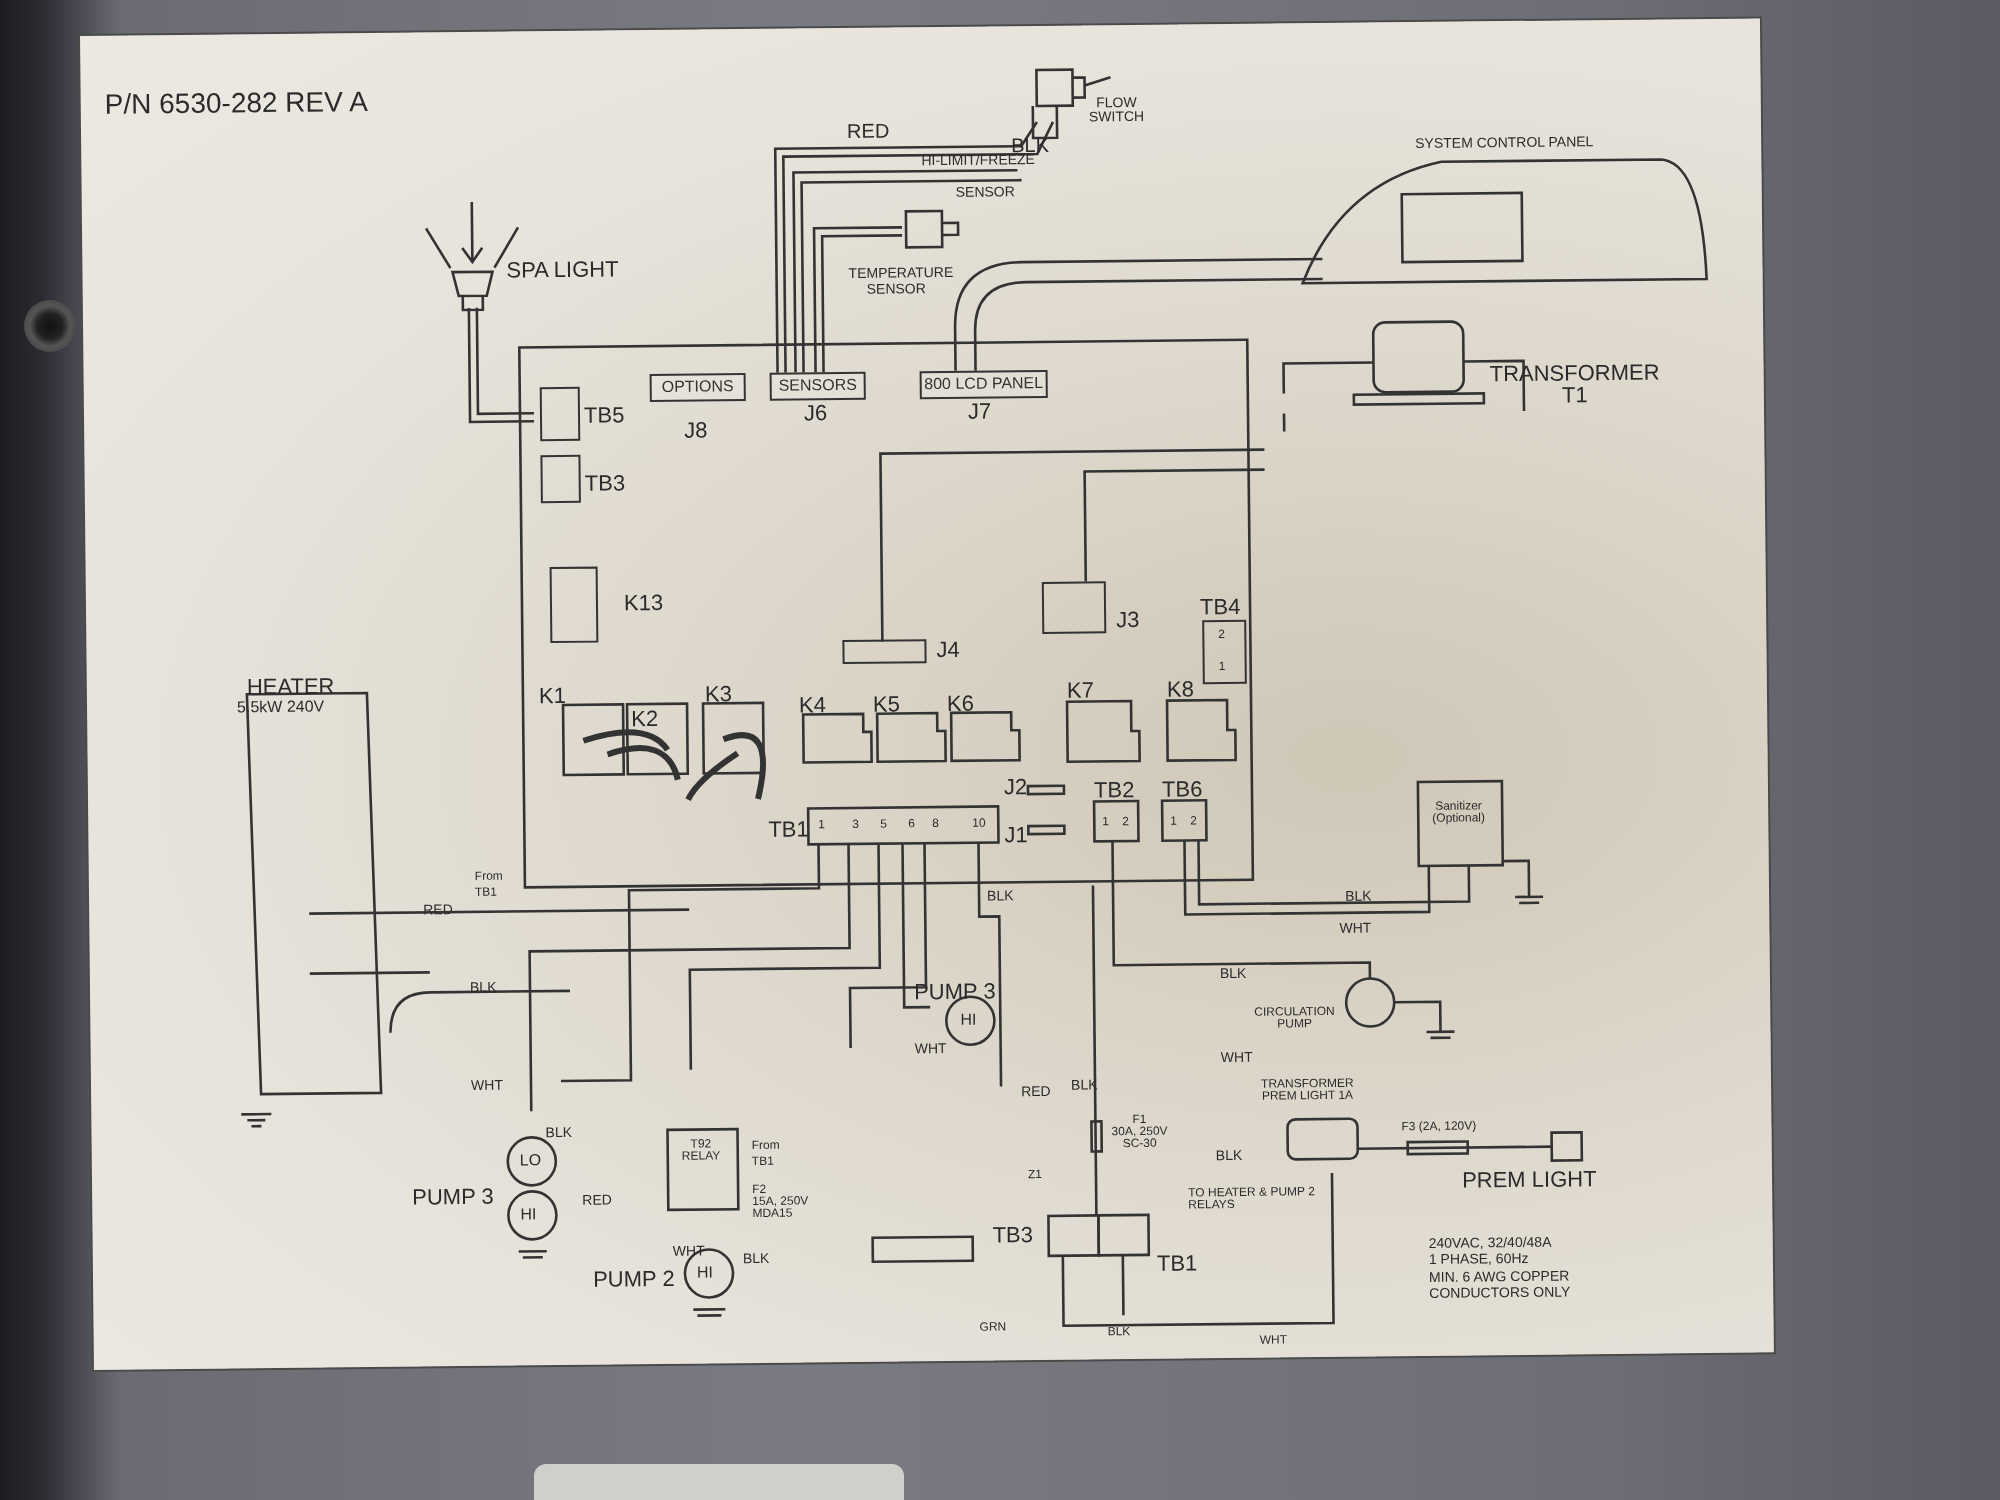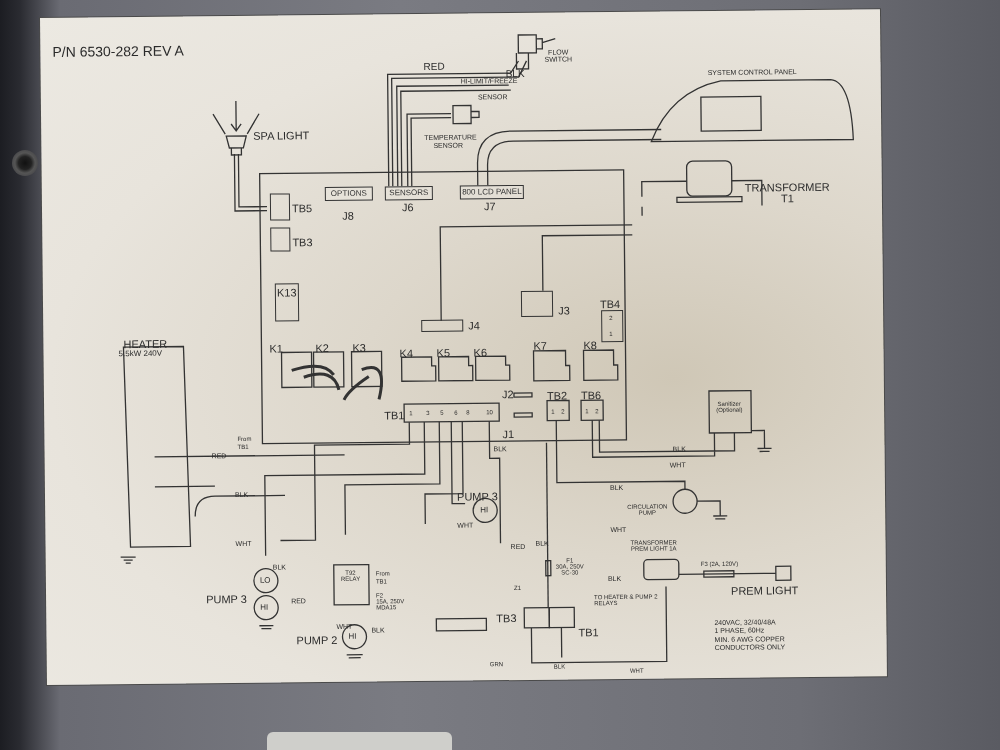--- a/index.html
+++ b/index.html
@@ -154,54 +154,54 @@
   <div class="conn" style="left:343px;top:172px;width:46px;height:12px;">SENSORS</div>
   <div class="lbl t9" style="left:360px;top:188px;">J6</div>
   <div class="conn" style="left:418px;top:172px;width:62px;height:12px;">800 LCD PANEL</div>
   <div class="lbl t9" style="left:442px;top:188px;">J7</div>
 
   <div class="box" style="left:228px;top:178px;width:18px;height:25px;"></div>
   <div class="lbl t9" style="left:250px;top:188px;">TB5</div>
   <div class="box" style="left:228px;top:212px;width:18px;height:22px;"></div>
   <div class="lbl t9" style="left:250px;top:222px;">TB3</div>
   <div class="box" style="left:232px;top:268px;width:22px;height:36px;"></div>
-  <div class="lbl t9" style="left:234px;top:272px;">K13</div>
+  <div class="lbl t9" style="left:234px;top:282px;padding-left:35px;">K13</div>
 
   <div class="box" style="left:378px;top:306px;width:40px;height:10px;"></div>
   <div class="lbl t9" style="left:425px;top:307px;">J4</div>
   <div class="box" style="left:478px;top:278px;width:30px;height:24px;"></div>
   <div class="lbl t9" style="left:515px;top:293px;">J3</div>
   <div class="lbl t9" style="left:557px;top:287px;">TB4</div>
   <div class="box" style="left:558px;top:298px;width:20px;height:30px;">
     <div class="lbl t6" style="left:7px;top:4px;">2</div>
     <div class="lbl t6" style="left:7px;top:20px;">1</div>
   </div>
 
   <div class="lbl t9" style="left:80px;top:322px;">HEATER</div>
   <div class="lbl t8" style="left:75px;top:333px;">5.5kW 240V</div>
 
   <div class="lbl t9" style="left:226px;top:328px;">K1</div>
-  <div class="lbl t9" style="left:272px;top:328px;">K2</div>
+  <div class="lbl t9" style="left:272px;top:340px;">K2</div>
   <div class="lbl t9" style="left:309px;top:328px;">K3</div>
   <div class="lbl t9" style="left:356px;top:334px;">K4</div>
   <div class="lbl t9" style="left:393px;top:334px;">K5</div>
   <div class="lbl t9" style="left:430px;top:334px;">K6</div>
   <div class="lbl t9" style="left:490px;top:328px;">K7</div>
   <div class="lbl t9" style="left:540px;top:328px;text-align:center;">K8</div>
 
   <div class="lbl t9" style="left:340px;top:396px;">TB1</div>
   <div class="lbl t6" style="left:365px;top:396px;">1</div>
   <div class="lbl t6" style="left:382px;top:396px;">3</div>
   <div class="lbl t6" style="left:396px;top:396px;">5</div>
   <div class="lbl t6" style="left:410px;top:396px;">6</div>
   <div class="lbl t6" style="left:422px;top:396px;">8</div>
   <div class="lbl t6" style="left:442px;top:396px;">10</div>
 
   <div class="lbl t9" style="left:458px;top:376px;">J2</div>
-  <div class="lbl t9" style="left:458px;top:416px;">J1</div>
+  <div class="lbl t9" style="left:458px;top:400px;">J1</div>
   <div class="lbl t9" style="left:503px;top:378px;">TB2</div>
   <div class="lbl t6" style="left:507px;top:396px;">1</div>
   <div class="lbl t6" style="left:517px;top:396px;">2</div>
   <div class="lbl t9" style="left:537px;top:378px;text-align:right;">TB6</div>
   <div class="lbl t6" style="left:541px;top:396px;">1</div>
   <div class="lbl t6" style="left:551px;top:396px;">2</div>
 
   <div class="lbl t6" style="left:672px;top:390px;text-align:center;">
     <div>Sanitizer</div>
     <div>(Optional)</div>

